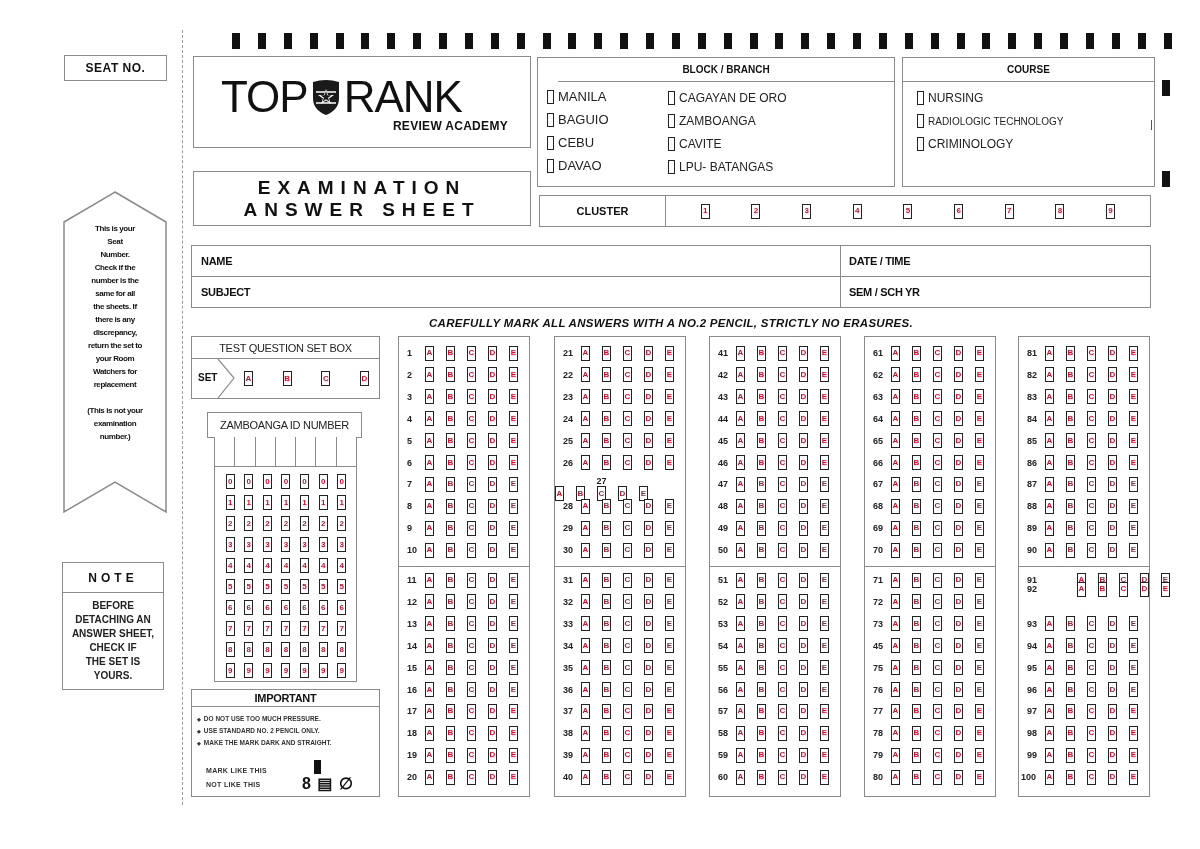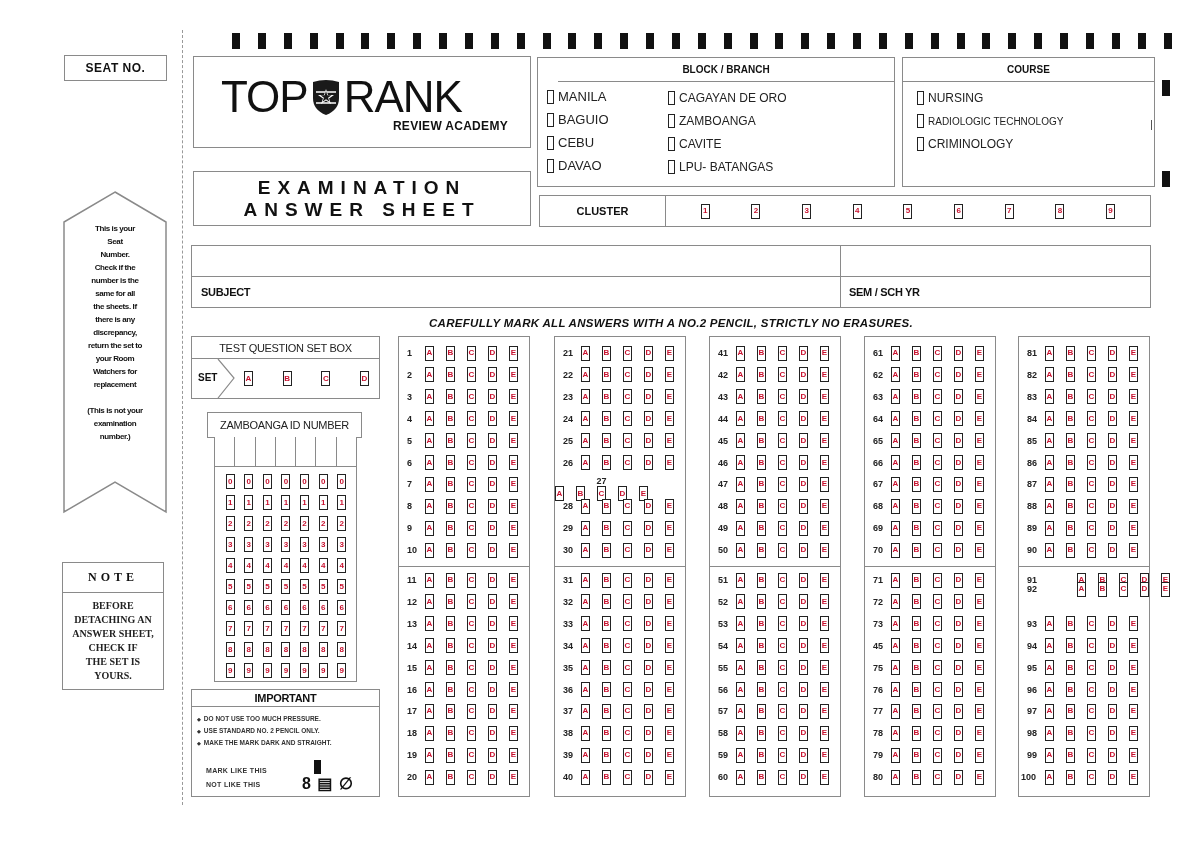--- a/index.html
+++ b/index.html
@@ -18,21 +18,21 @@
 
   
   .seat { left: 64px; top: 55px; width: 103px; height: 26px; display: flex; align-items: center; justify-content: center; font-weight: bold; font-size: 12px; letter-spacing: 0.5px; }
 
   
   .ribbon { position: absolute; left: 62px; top: 190px; width: 106px; height: 325px; }
   .ribbon svg { position: absolute; left: 0; top: 0; }
   .ribbon-text { position: absolute; left: 12px; top: 32px; width: 82px; text-align: center; font-size: 8px; font-weight: bold; line-height: 13px; letter-spacing: -0.4px; }
 
   
-  .note { left: 62px; top: 562px; width: 102px; height: 128px; font-family: Liberation Serif, serif; }
+  .note { left: 62px; top: 562px; width: 102px; height: 128px; }
   .note-title { height: 30px; border-bottom: 1.5px solid #8a8a8a; display: flex; align-items: center; justify-content: center; font-weight: bold; font-size: 12px; letter-spacing: 4px; }
   .note-body { padding-top: 6px; text-align: center; font-size: 10px; font-weight: bold; line-height: 14px; color: #222; }
 
   
   .logo { left: 193px; top: 56px; width: 338px; height: 92px; }
   .logo-main { position: absolute; left: 27px; top: 18px; font-size: 44px; font-weight: normal; letter-spacing: -1px; line-height: 44px; display: flex; align-items: center; }
   .logo-main b { font-weight: normal; }
   .logo-emblem { display: inline-block; width: 32px; height: 38px; margin: 0 2px; position: relative; }
   .logo-sub { position: absolute; right: 22px; top: 62px; font-size: 12px; font-weight: bold; letter-spacing: 0.3px; }
 
@@ -272,20 +272,24 @@
       <span class="bub">4</span>
       <span class="bub">5</span>
       <span class="bub">6</span>
       <span class="bub">7</span>
       <span class="bub">8</span>
       <span class="bub">9</span>
     </div>
 </div>
 
 <div class="box info">
+  <div class="info-row" style="top:0;">
+    <span class="lbl">NAME</span>
+    <span class="lbl2">DATE / TIME</span>
+  </div>
   <div class="info-row" style="top:31px;">
     <span class="lbl">SUBJECT</span>
     <span class="lbl2">SEM / SCH YR</span>
   </div>
   <div class="abs" style="left:60px; top:2px; width:580px; height:26px;"></div>
   <div class="abs" style="left:75px; top:33px; width:565px; height:26px;"></div>
   <div class="abs" style="left:730px; top:2px; width:225px; height:26px;"></div>
   <div class="abs" style="left:740px; top:33px; width:215px; height:26px;"></div>
   <div class="info-div"></div>
   <div class="info-hdiv"></div>

